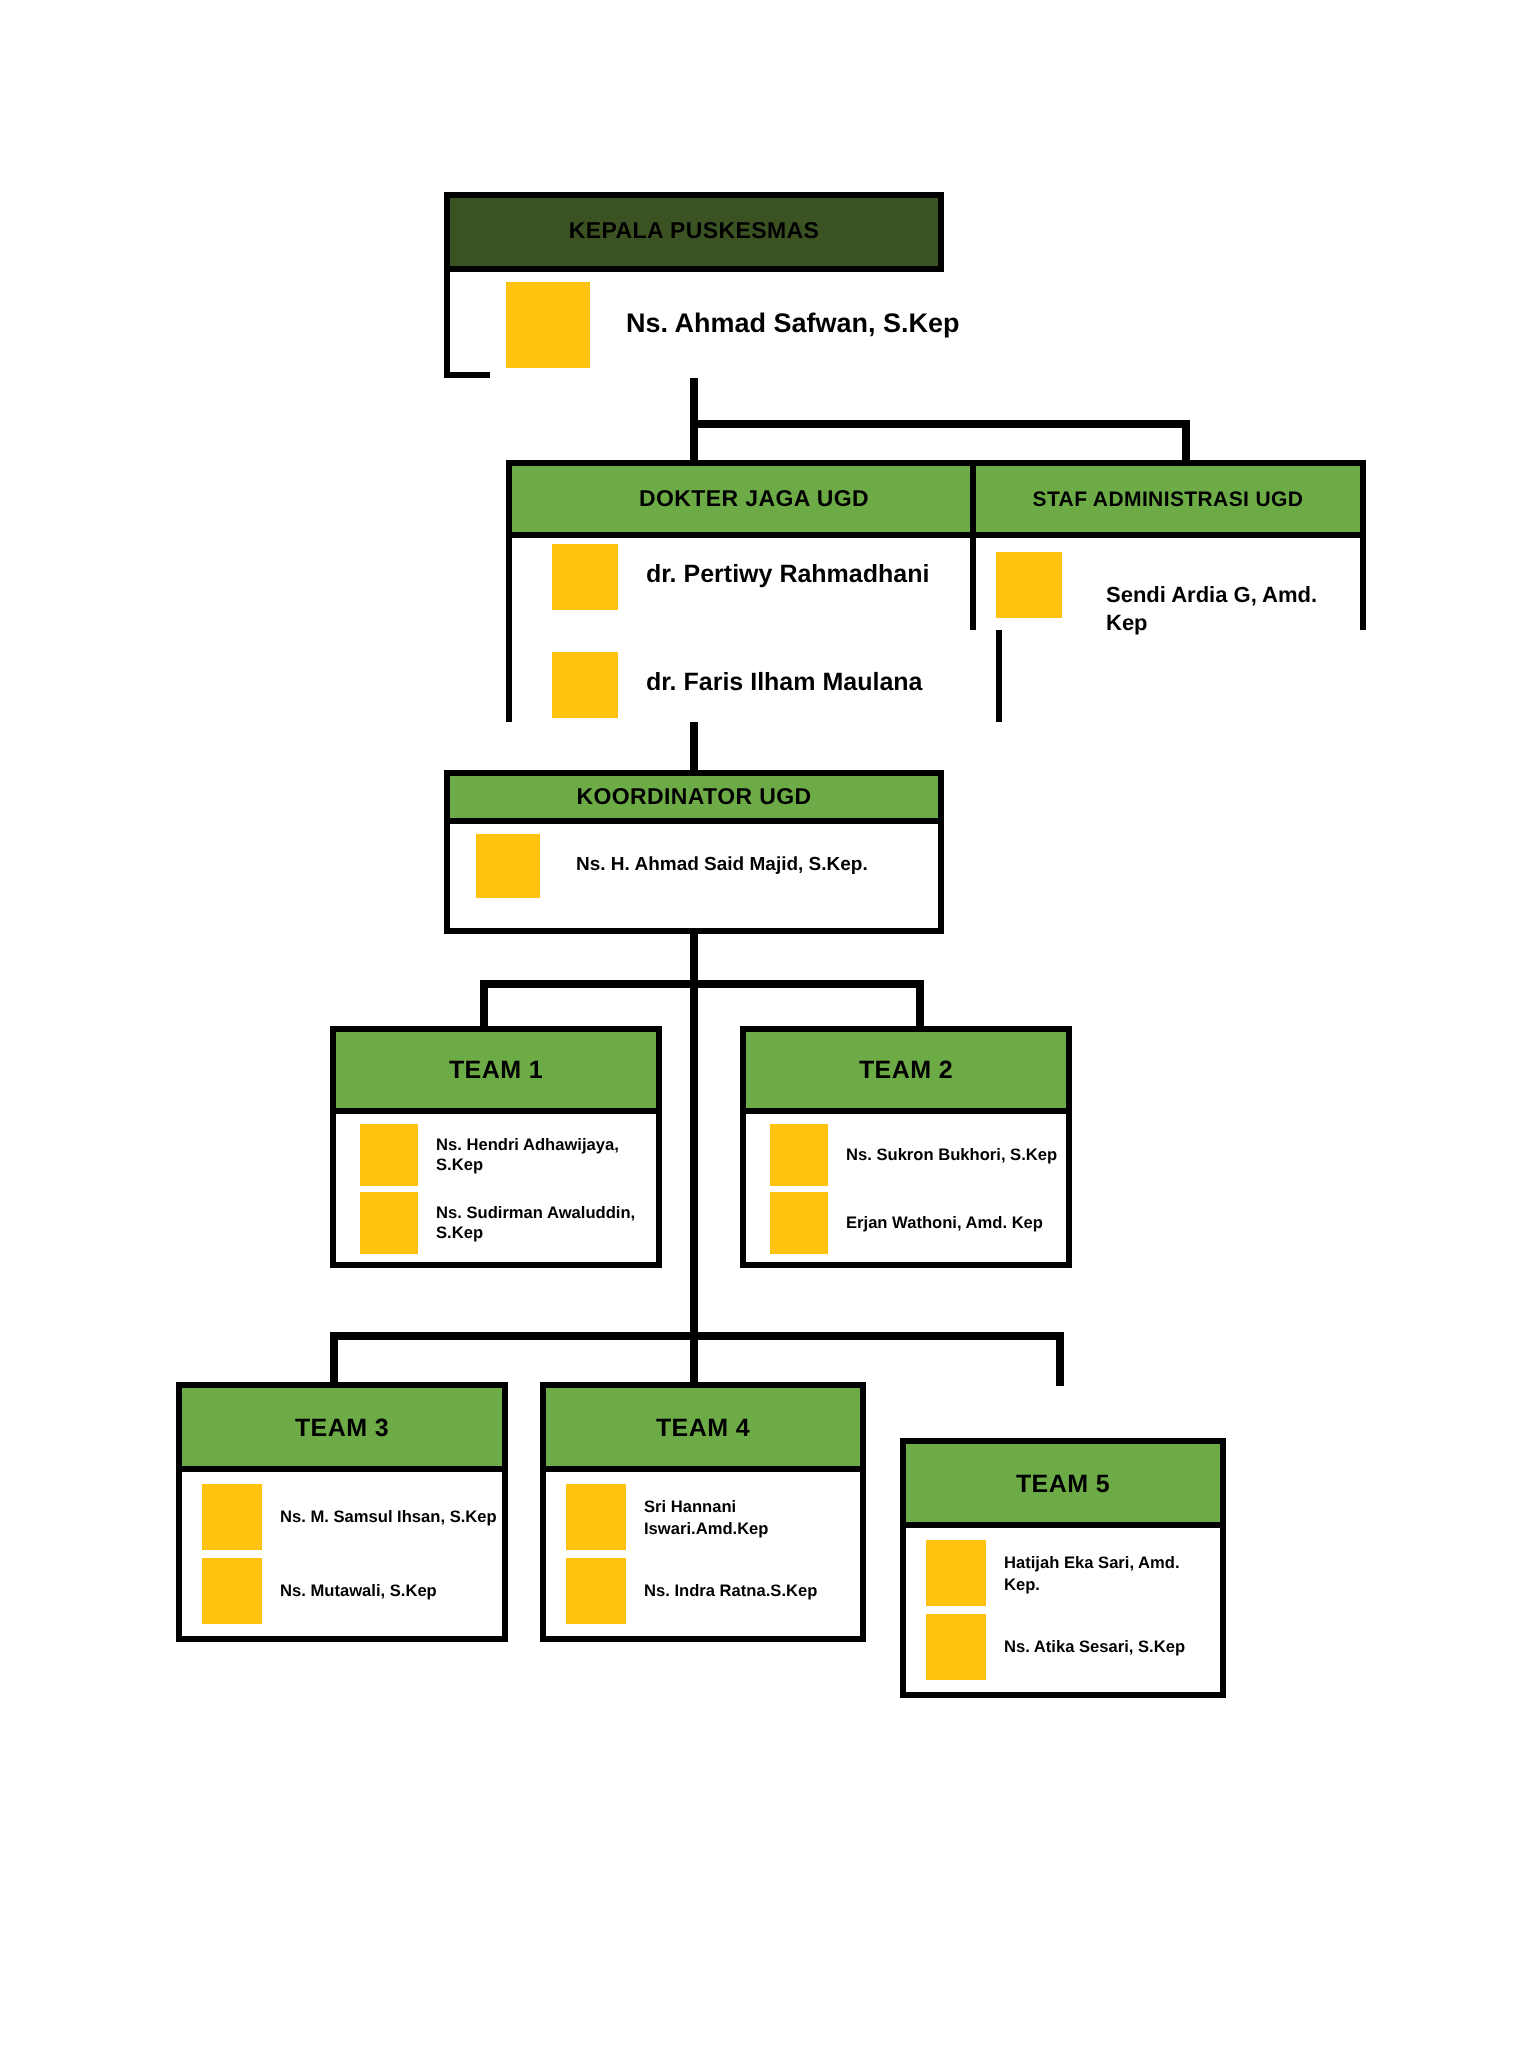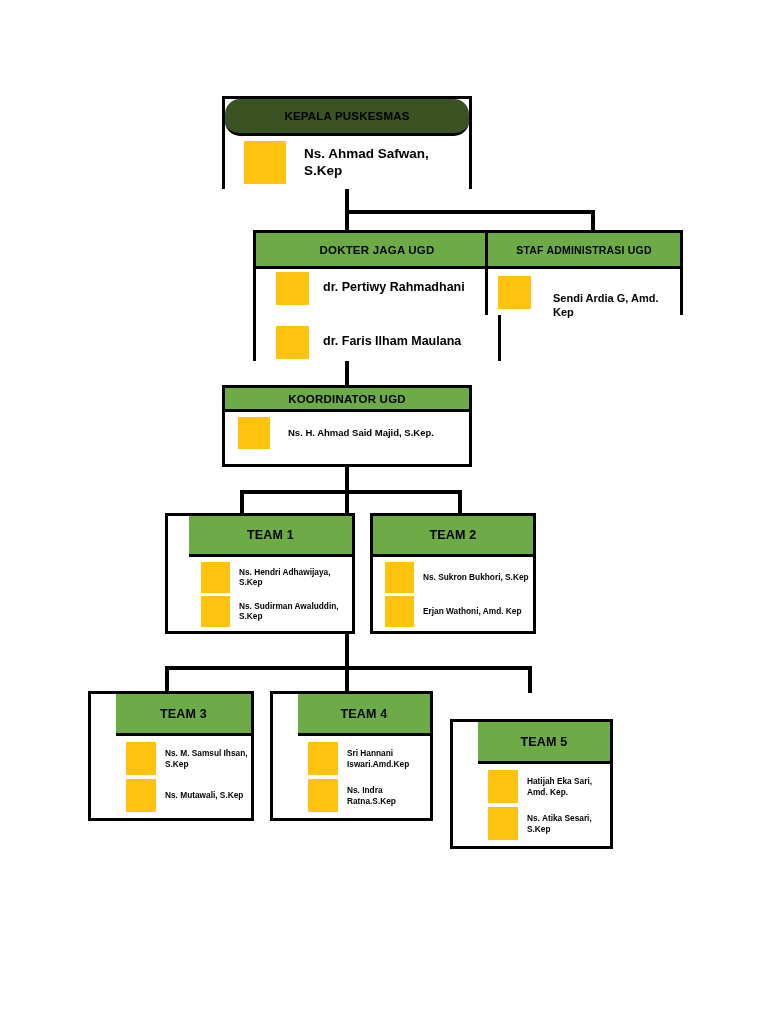--- a/index.html
+++ b/index.html
@@ -45,21 +45,20 @@
     display: flex;
     align-items: center;
     justify-content: center;
     color: #000000;
     font-weight: bold;
     letter-spacing: 0.2px;
     border-bottom: 3px solid #000000;
   }
   .node-header.dark {
     background: #3b5323;
-    border-radius: 15px;
   }
   .node-header.light {
     background: #6cab45;
   }
   .node-body {
     box-sizing: border-box;
     width: 100%;
     background: #ffffff;
     display: flex;
     flex-direction: column;
@@ -76,21 +75,21 @@
   }
   .person-name {
     color: #000000;
     font-weight: bold;
     line-height: 1.25;
   }
 
   
   #node-kepala { left: 222px; top: 96px; width: 250px; height: 93px; }
   #node-kepala .node-header { height: 37px; font-size: 11.5px; }
-  #node-kepala .node-body { height: 53px; padding: 0 0 0 19px; }
+  #node-kepala .node-body { height: 53px; padding: 0 0 0 8px; margin-left: 20px; }
   #node-kepala .person-chip { width: 42px; height: 43px; }
   #node-kepala .person-name { font-size: 13.5px; margin-left: 18px; }
 
   
   #node-dokter { left: 222px; top: 230px; width: 248px; height: 131px; margin-left: 31px; }
   #node-dokter .node-header { height: 36px; font-size: 11.5px; }
   #node-dokter .node-body { height: 92px; padding: 5px 0 5px 20px; gap: 21px; }
   #node-dokter .person-chip { width: 33px; height: 33px; }
   #node-dokter .person-name { font-size: 12.5px; margin-left: 14px; }
 
@@ -107,25 +106,25 @@
   #node-koordinator .node-body { height: 41px; padding: 0 0 0 13px; }
   #node-koordinator .person-chip { width: 32px; height: 32px; }
   #node-koordinator .person-name { font-size: 9.5px; margin-left: 18px; }
 
   
   .team-a { top: 513px; height: 121px; }
   .team-a .node-header { height: 41px; font-size: 12.5px; }
   .team-a .node-body { height: 74px; padding: 4px 0 4px 12px; gap: 3px; }
   .team-a .person-chip { width: 29px; height: 31px; }
   .team-a .person-name { font-size: 8.3px; margin-left: 9px; }
-  #node-team1 { left: 165px; width: 190px; padding-left: 21px; }
+  #node-team1 { left: 165px; width: 166px; }
   #node-team2 { left: 370px; width: 166px; }
 
   
-  .team-b { top: 691px; height: 130px; padding-left: 25px; }
+  .team-b { top: 691px; height: 130px; }
   .team-b .node-header { height: 42px; font-size: 12.5px; }
   .team-b .node-body { height: 82px; padding: 5px 0 5px 10px; gap: 4px; }
   .team-b .person-chip { width: 30px; height: 33px; }
   .team-b .person-name { font-size: 8.3px; margin-left: 9px; }
   #node-team3 { left: 88px; width: 166px; }
   #node-team4 { left: 270px; width: 163px; }
   #node-team5 { left: 450px; width: 163px; margin-top: 28px; }
 </style>
 </head>
 <body>

